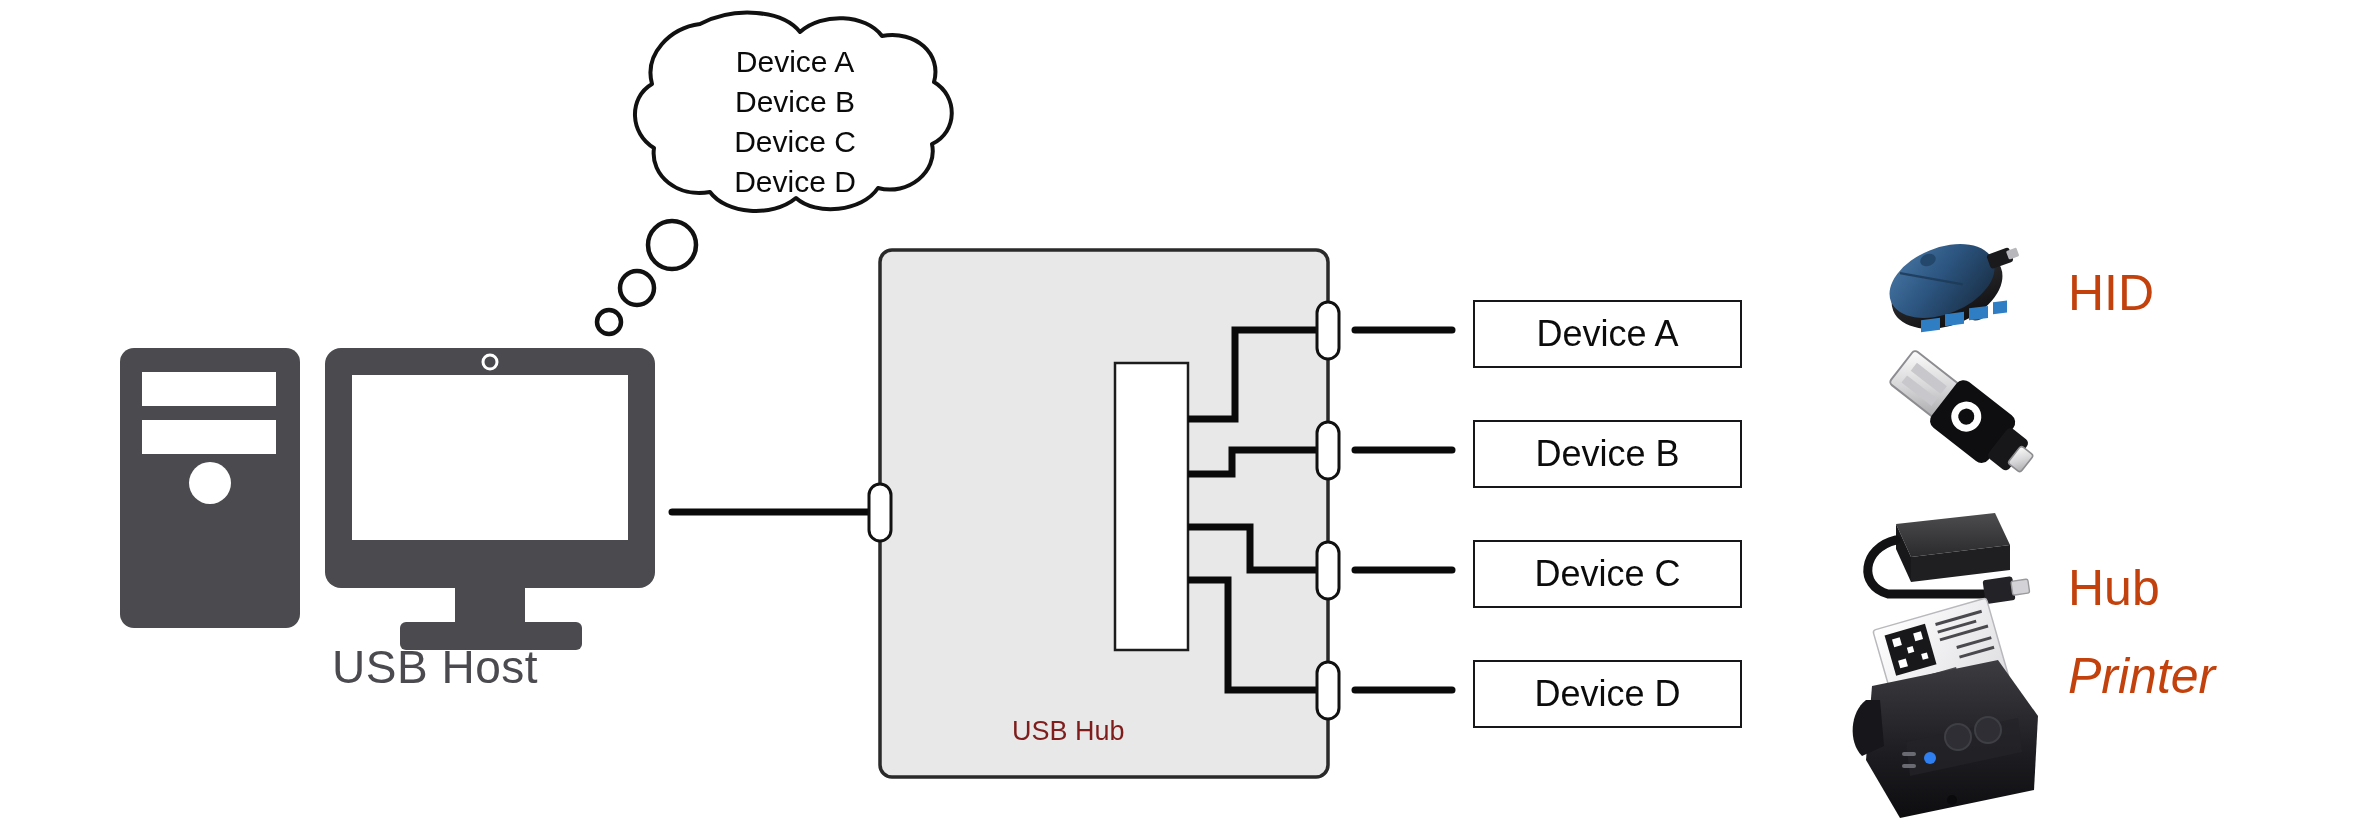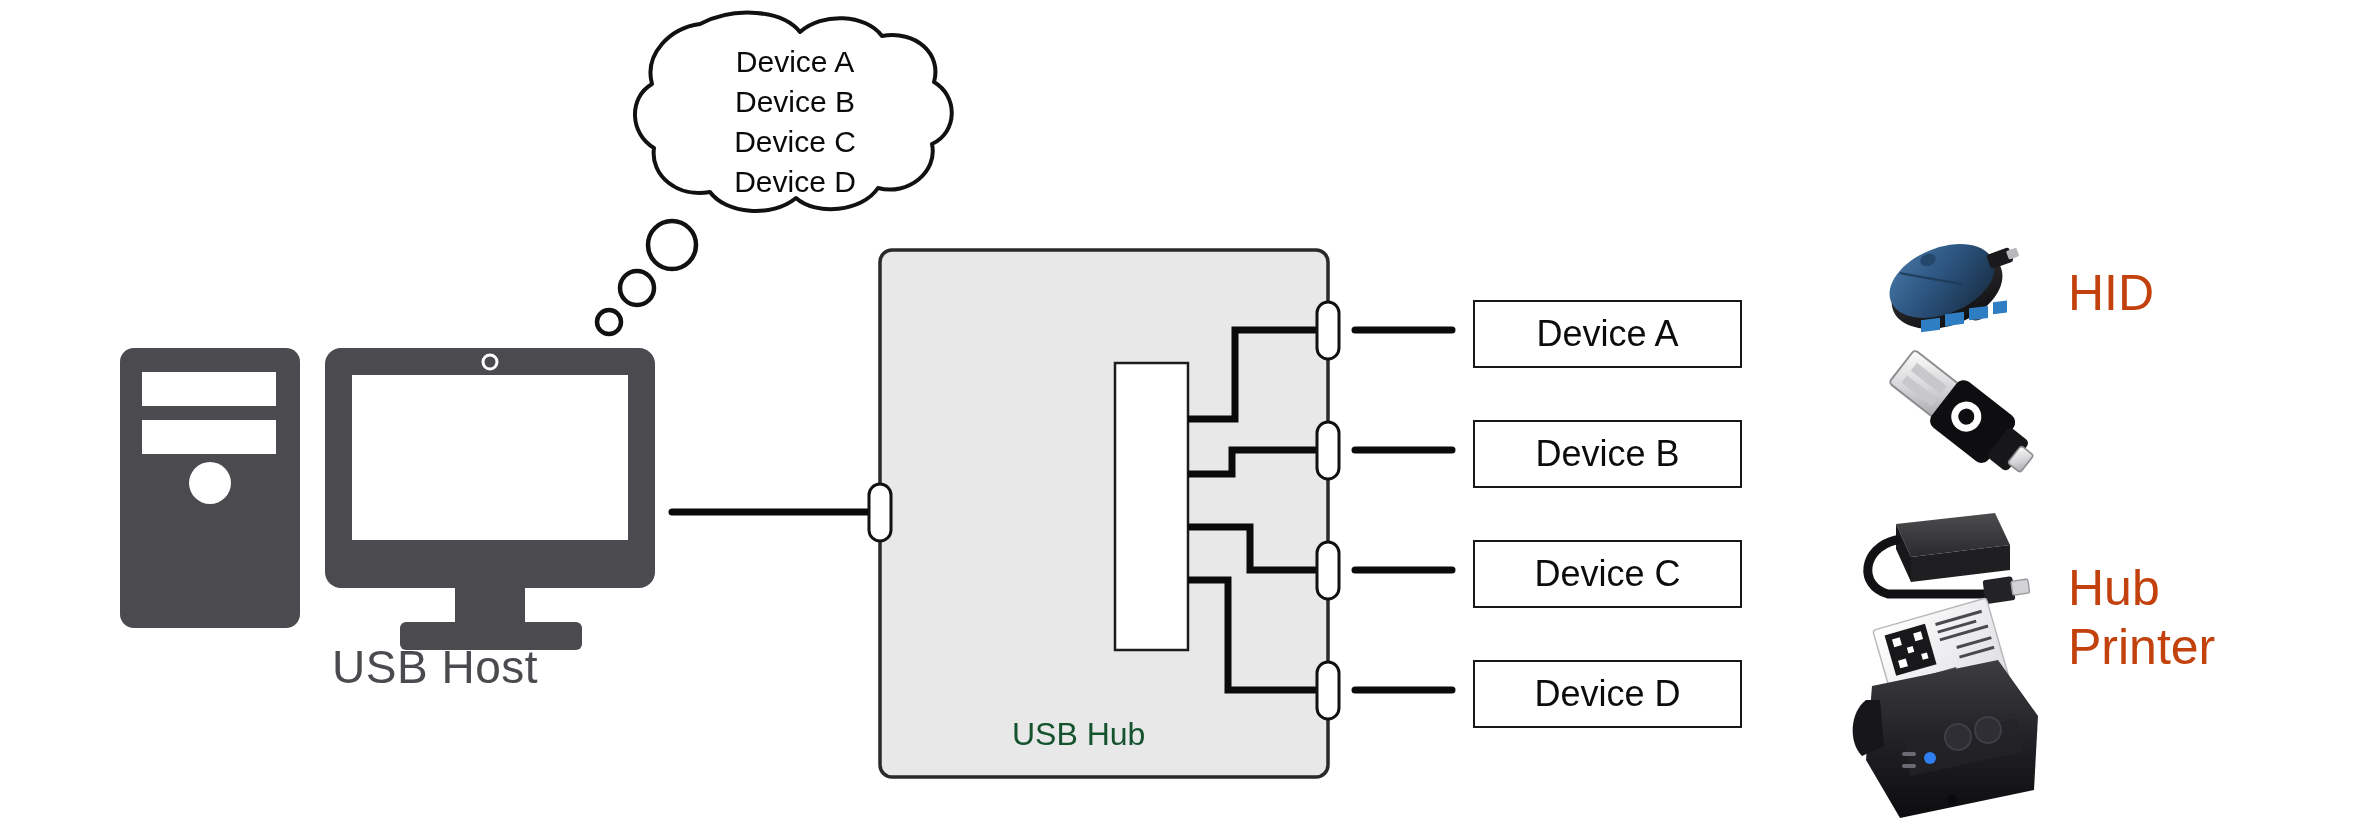--- a/index.html
+++ b/index.html
@@ -27,22 +27,22 @@
     left: 258px; top: 640px;
     width: 280px;
     font-size: 46px;
     color: #4a4a4f;
     letter-spacing: 0.5px;
     white-space: nowrap;
     text-align: right;
   }
   .hub-label {
     left: 1012px; top: 716px;
-    font-size: 32px;
-    color: #14532d;
+    font-size: 27px;
+    color: #7f1d1d;
     white-space: nowrap;
   }
   .bubble-line {
     font-size: 30px;
     color: #0a0a0a;
     line-height: 40px;
     white-space: nowrap;
   }
   .device-box {
     width: 269px;
@@ -284,15 +284,15 @@
   </div>
   <div class="abs device-box" style="left:1473px; top:540px;">
     <span>Device C</span>
   </div>
   <div class="abs device-box" style="left:1473px; top:660px;">
     <span>Device D</span>
   </div>
 
   <div class="abs legend-label" style="left:2068px; top:264px;">HID</div>
   <div class="abs legend-label" style="left:2068px; top:531px;margin-top:28px;">Hub</div>
-  <div class="abs legend-label" style="left:2068px; top:618px;">Printer</div>
+  <div class="abs legend-label" style="left:2068px; top:647px;font-style:italic;">Printer</div>
 
 </div>
 
 </body></html>

